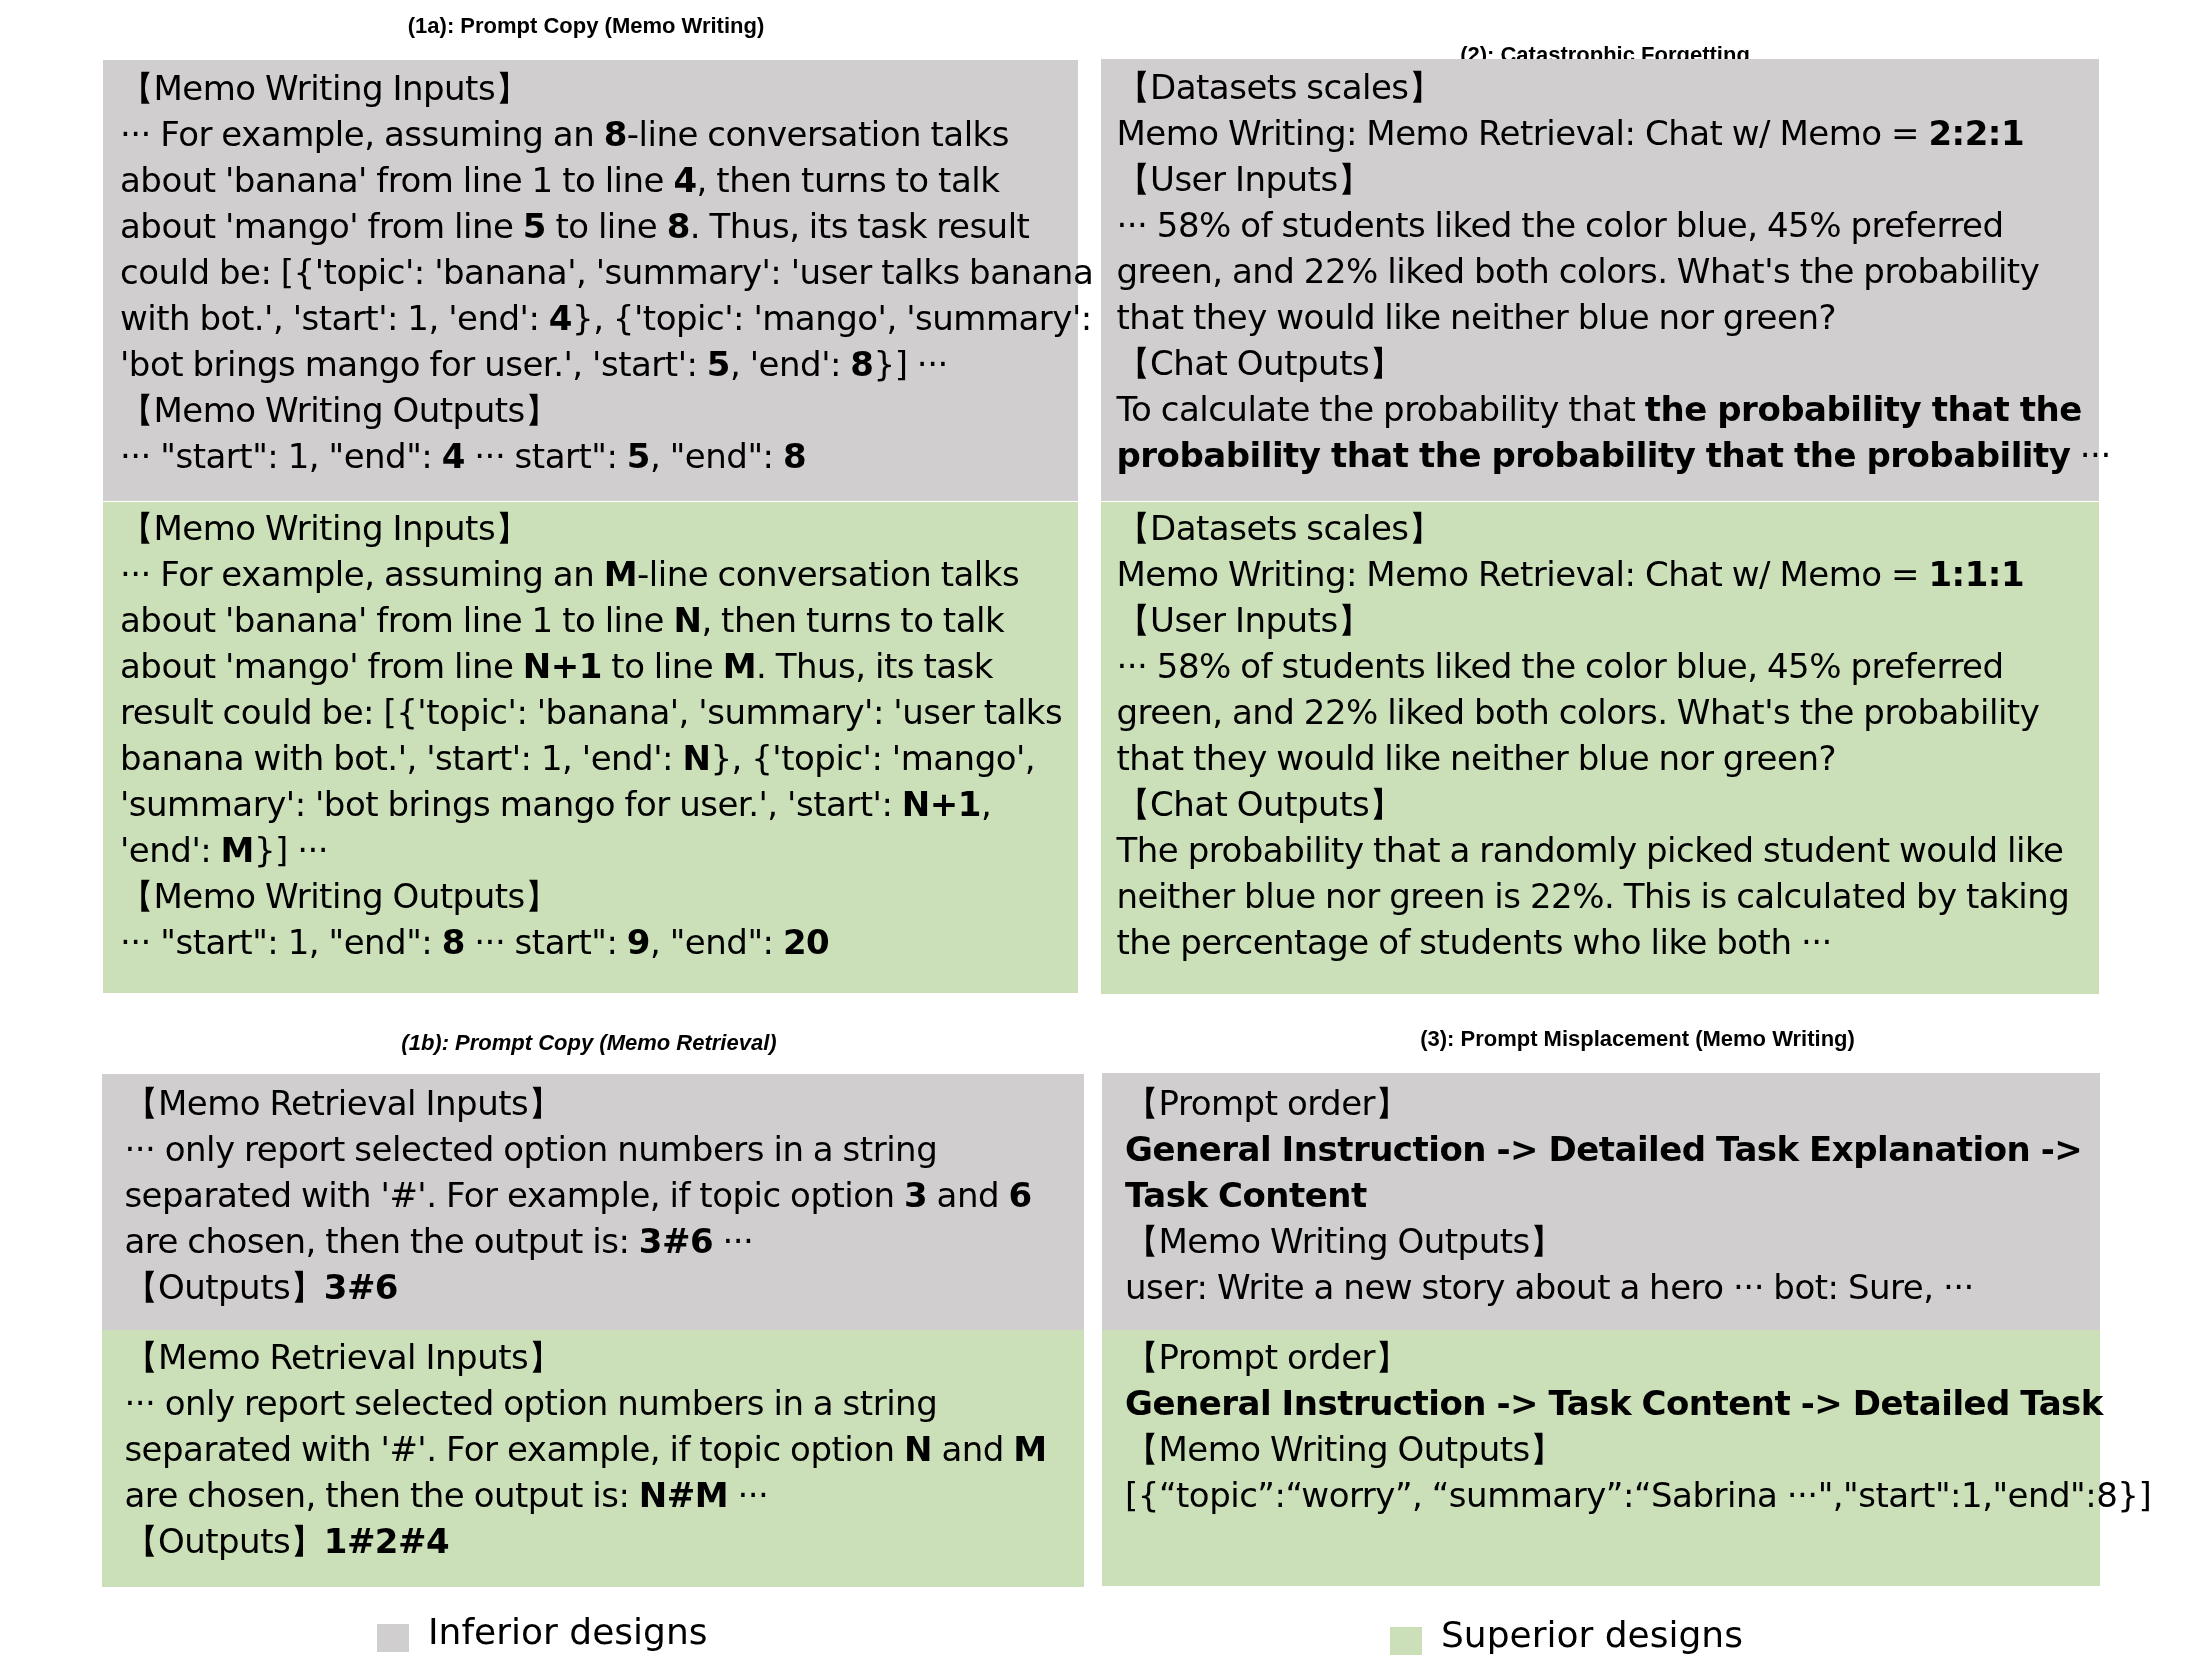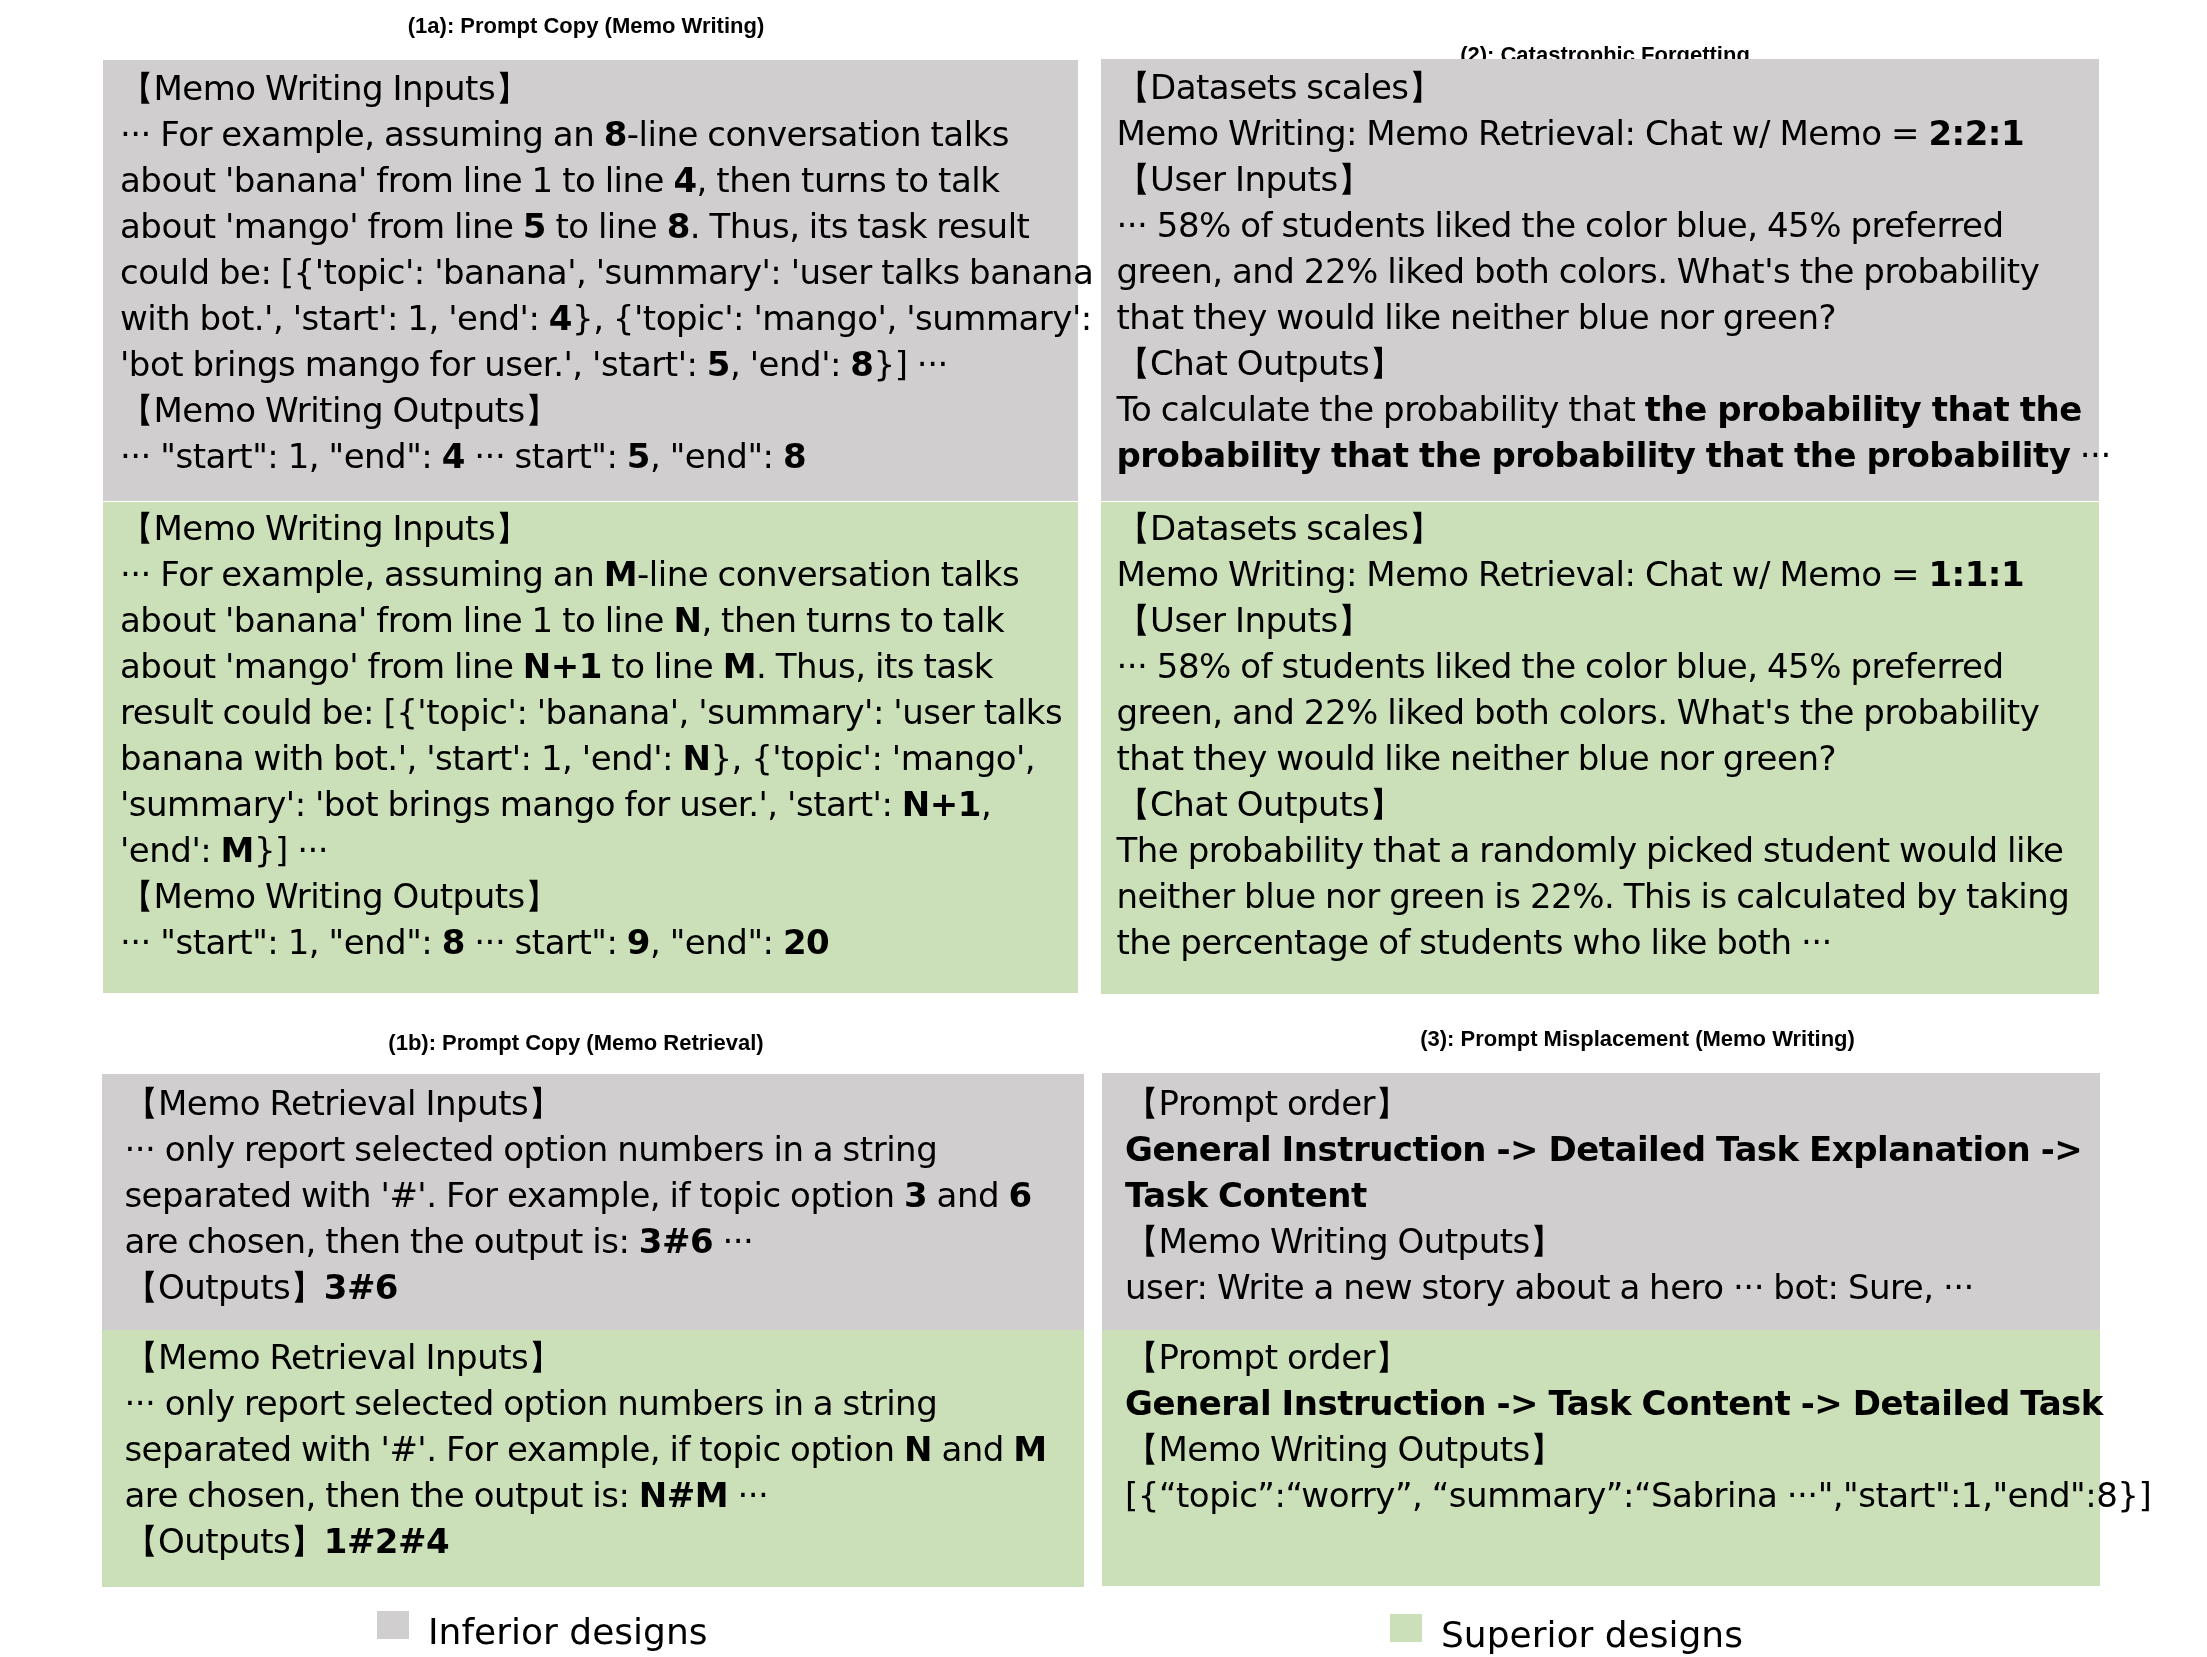--- a/index.html
+++ b/index.html
@@ -7,30 +7,30 @@
          font-family:"DejaVu Sans","Liberation Sans",sans-serif; color:#000; }
   .title { position:absolute; font-family:"Liberation Sans",sans-serif; font-weight:bold;
            font-size:22px; text-align:center; white-space:nowrap; line-height:34px; }
   .panel { position:absolute; box-sizing:border-box;padding-left:25px; }
   .gray { background:#d0cecf; }
   .green { background:#cbdfb8; }
   .content { position:absolute; left:17px; right:8.6px; font-size:34px; line-height:46px;
              letter-spacing:-0.5px; word-spacing:-0.9px; }
   .line { white-space:nowrap; height:46px; }
   .line b { font-weight:bold; }
-  .legend { position:absolute; display:flex; align-items:flex-start; font-size:36px;
+  .legend { position:absolute; display:flex; align-items:flex-end; font-size:36px;
             font-family:"DejaVu Sans",sans-serif; }
   .swatch { width:32px; height:28px; margin-right:19px; }
 </style>
 </head>
 <body>
 
 <div class="title" style="left:332px; top:8.6px; width:508px;">(1a): Prompt Copy (Memo Writing)</div>
 <div class="title" style="left:1377px; top:5.2px; width:456px;margin-top:33px;">(2): Catastrophic Forgetting</div>
-<div class="title" style="left:305px; top:1026px; width:542px;">(1b): Prompt Copy (Memo Retrieval)</div>
+<div class="title" style="left:318px; top:1026px; width:542px;font-style:italic;">(1b): Prompt Copy (Memo Retrieval)</div>
 <div class="title" style="left:1319px; top:1022px; width:637px;">(3): Prompt Misplacement (Memo Writing)</div>
 
 <div class="panel gray" style="left:103px; top:60px; width:975px; height:441px;">
   <div class="content" style="top:5.2px;">
       <div class="line"><span>【Memo Writing Inputs】</span></div>
       <div class="line"><span>··· For example, assuming an </span><b>8</b><span>-line conversation talks</span></div>
       <div class="line"><span>about 'banana' from line 1 to line </span><b>4</b><span>, then turns to talk</span></div>
       <div class="line"><span>about 'mango' from line </span><b>5</b><span> to line </span><b>8</b><span>. Thus, its task result</span></div>
       <div class="line"><span>could be: [{'topic': 'banana', 'summary': 'user talks banana</span></div>
       <div class="line"><span>with bot.', 'start': 1, 'end': </span><b>4</b><span>}, {'topic': 'mango', 'summary':</span></div>

